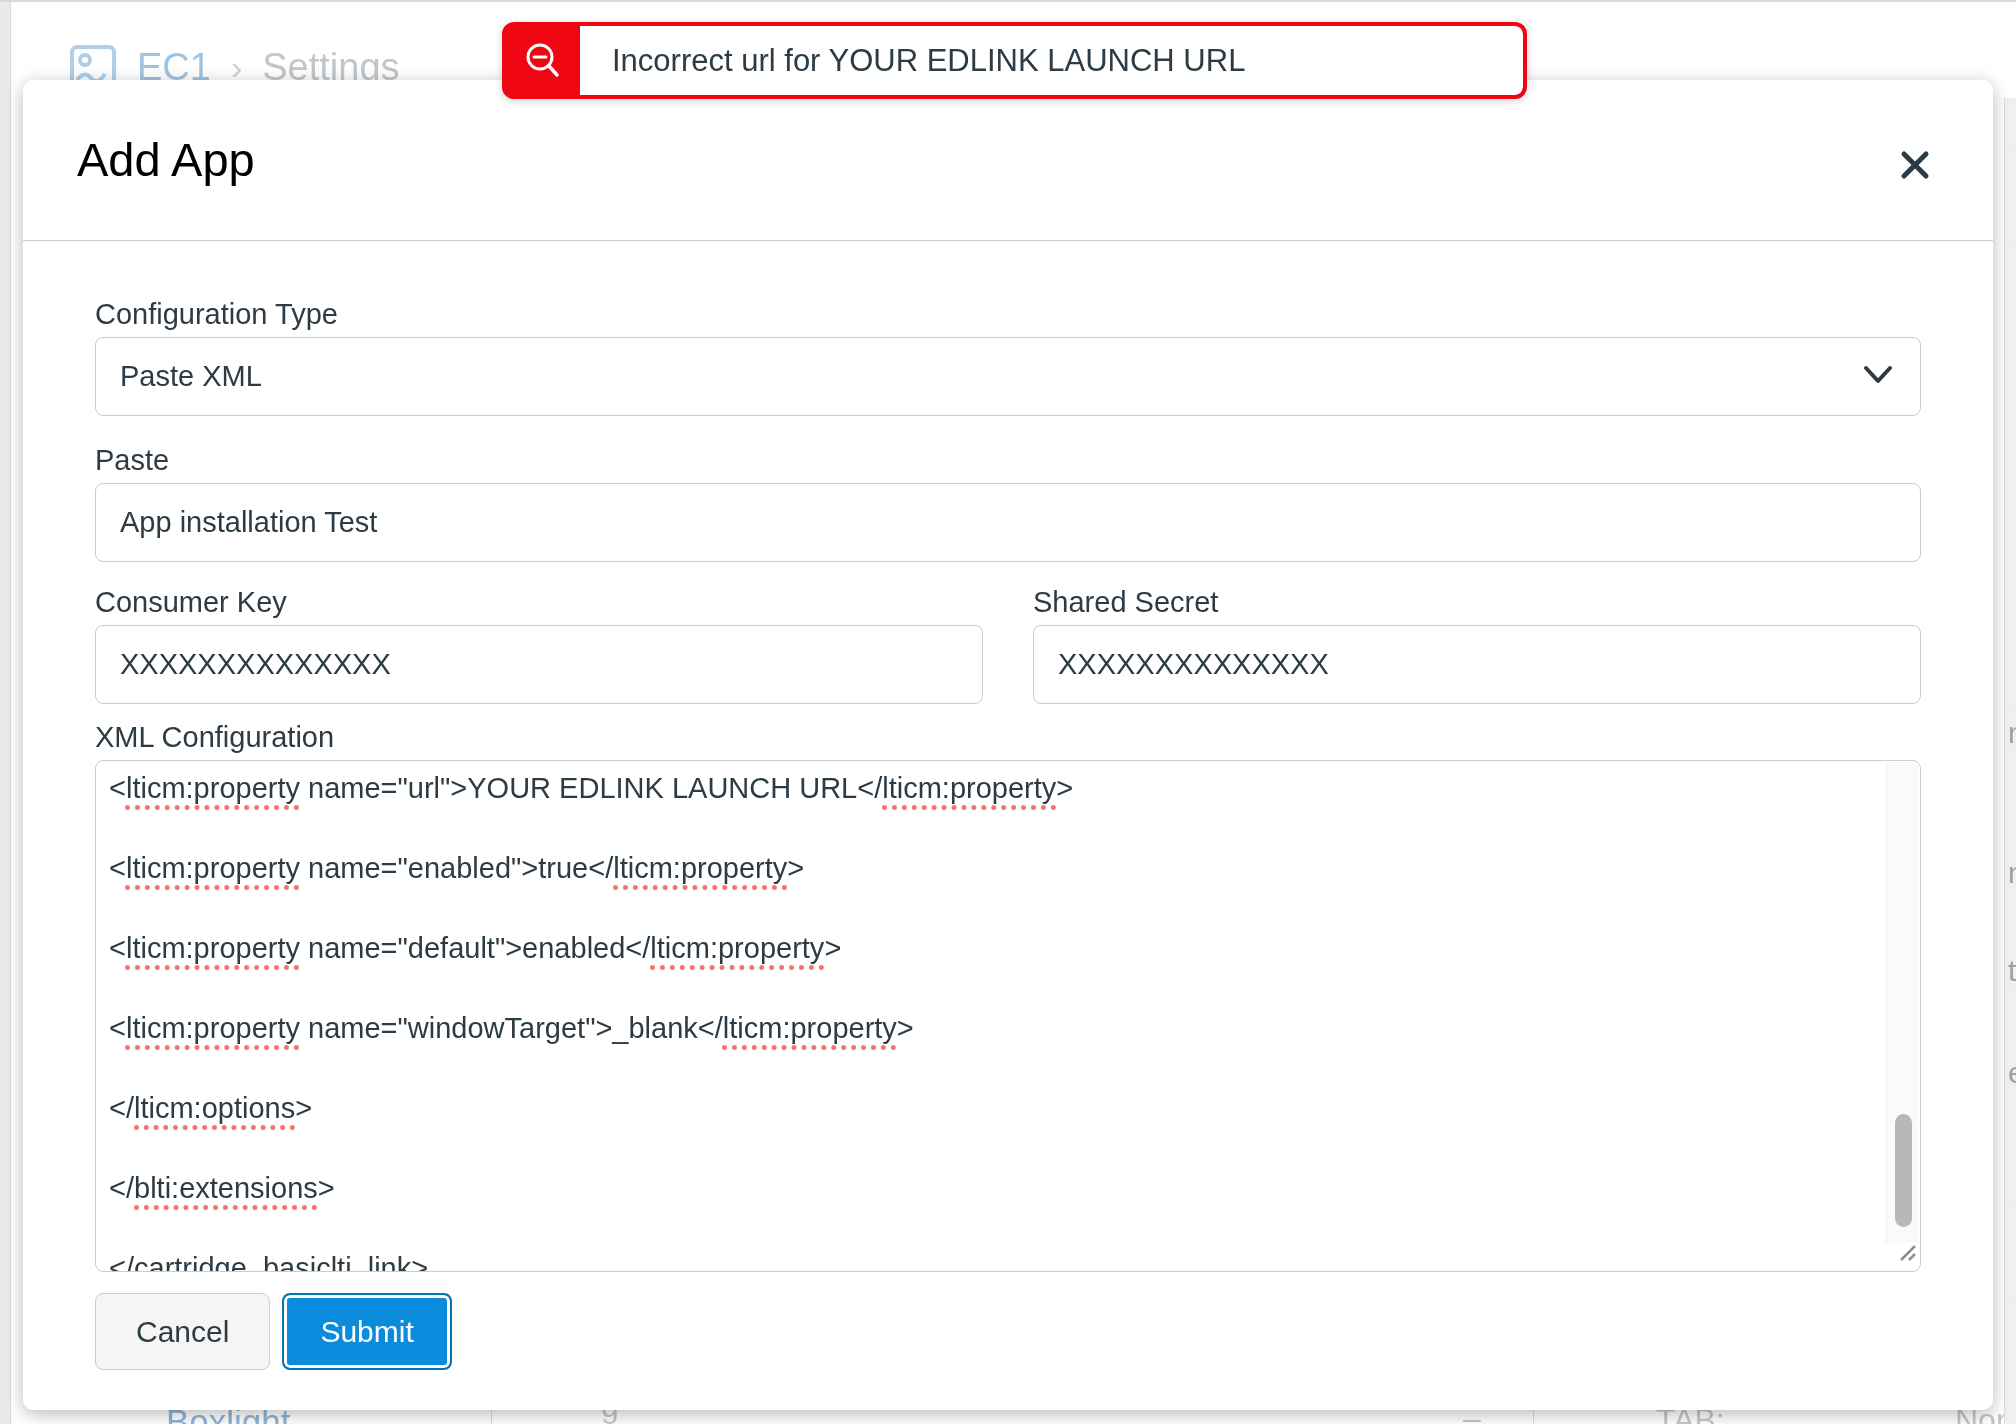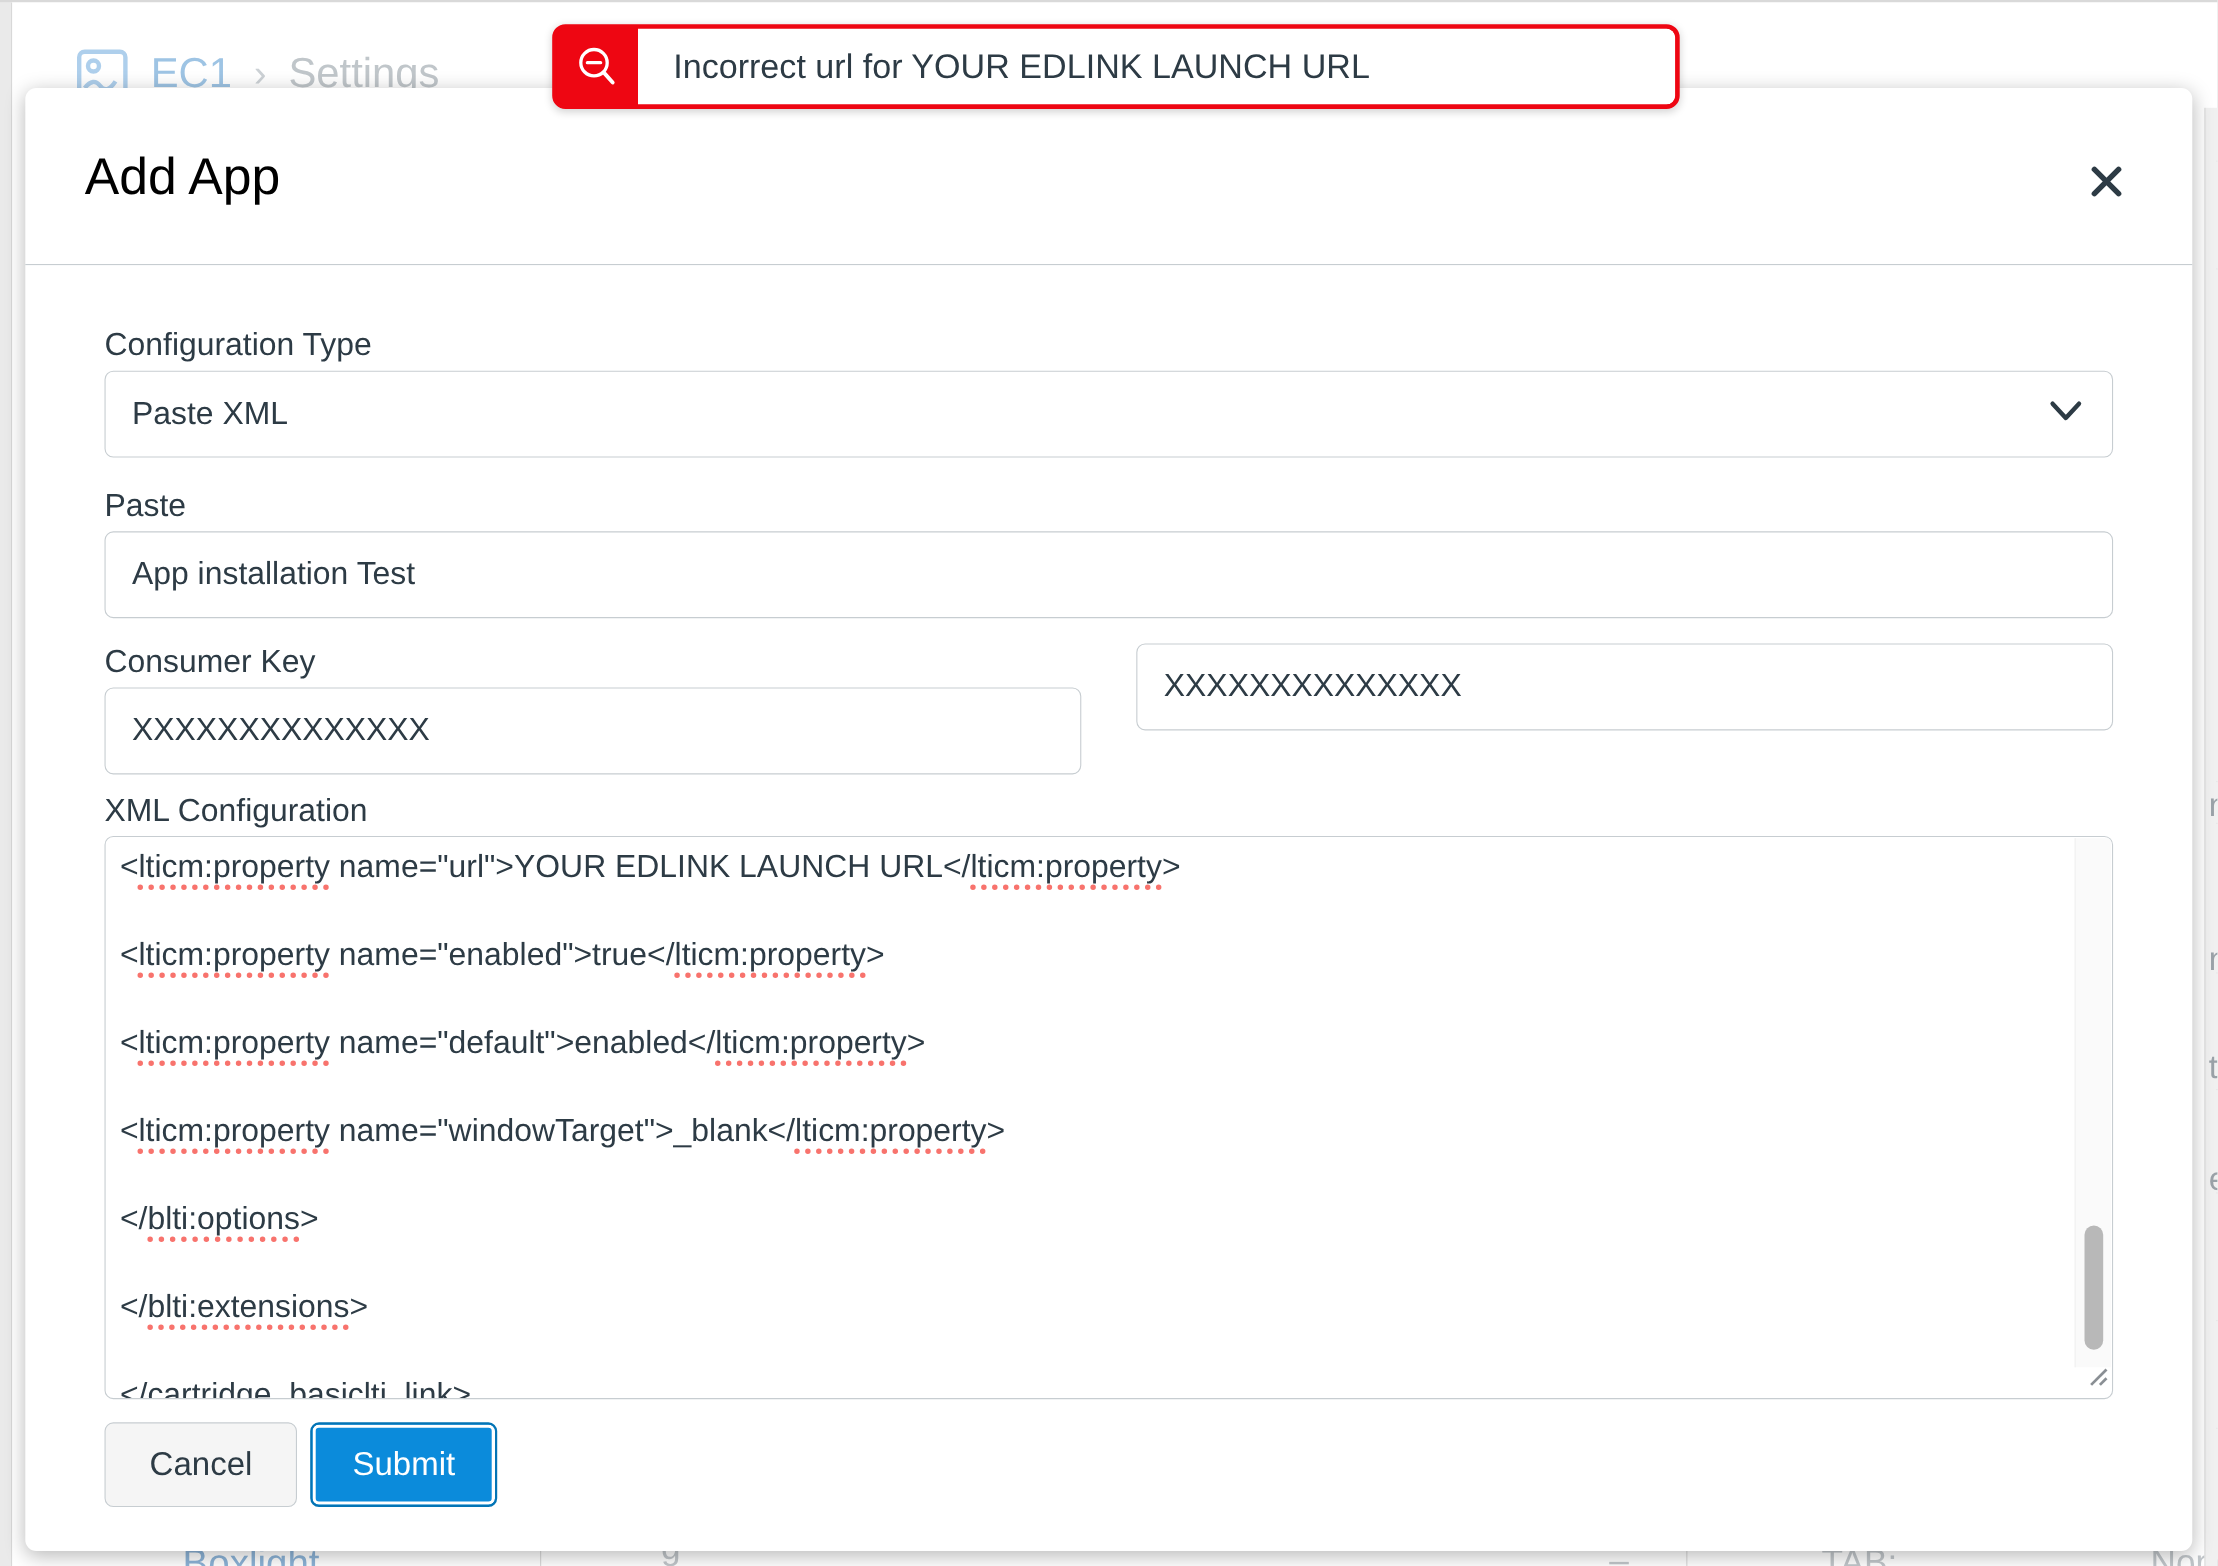--- a/index.html
+++ b/index.html
@@ -150,33 +150,34 @@
         <label class="fld-label">Paste</label>
         <input class="control" type="text" value="App installation Test" style="">
       </div>
 
       <div class="two-col">
         <div>
           <label class="fld-label">Consumer Key</label>
           <input class="control" type="text" value="XXXXXXXXXXXXXX" style="">
         </div>
         <div>
+          <label class="fld-label">Shared Secret</label>
           <input class="control" type="text" value="XXXXXXXXXXXXXX" style="">
         </div>
       </div>
 
       <div class="fld-xml">
         <label class="fld-label">XML Configuration</label>
         <div class="textarea-box">
           <div>
               <div class="xline"><span>&lt;</span><span class="sp">lticm:property</span><span> name="url"&gt;YOUR EDLINK LAUNCH URL&lt;/</span><span class="sp">lticm:property</span><span>&gt;</span></div>
               <div class="xline"><span>&lt;</span><span class="sp">lticm:property</span><span> name="enabled"&gt;true&lt;/</span><span class="sp">lticm:property</span><span>&gt;</span></div>
               <div class="xline"><span>&lt;</span><span class="sp">lticm:property</span><span> name="default"&gt;enabled&lt;/</span><span class="sp">lticm:property</span><span>&gt;</span></div>
               <div class="xline"><span>&lt;</span><span class="sp">lticm:property</span><span> name="windowTarget"&gt;_blank&lt;/</span><span class="sp">lticm:property</span><span>&gt;</span></div>
-              <div class="xline"><span>&lt;/</span><span class="sp">blti:options</span><span>&gt;</span></div>
+              <div class="xline"><span>&lt;/</span><span class="sp">lticm:options</span><span>&gt;</span></div>
               <div class="xline"><span>&lt;/</span><span class="sp">blti:extensions</span><span>&gt;</span></div>
               <div class="xline"><span>&lt;/</span><span class="sp">cartridge_basiclti_link</span><span>&gt;</span></div>
             </div>
           <div class="sb-track">
             <div class="sb-thumb"></div>
           </div>
           <span class="resize-handle">
             <svg width="24" height="24" viewBox="0 0 24 24">
               <line x1="8" y1="22" x2="22" y2="8" stroke="#8a8f94" stroke-width="2.5"></line>
               <line x1="16" y1="22" x2="22" y2="16" stroke="#8a8f94" stroke-width="2.5"></line>

